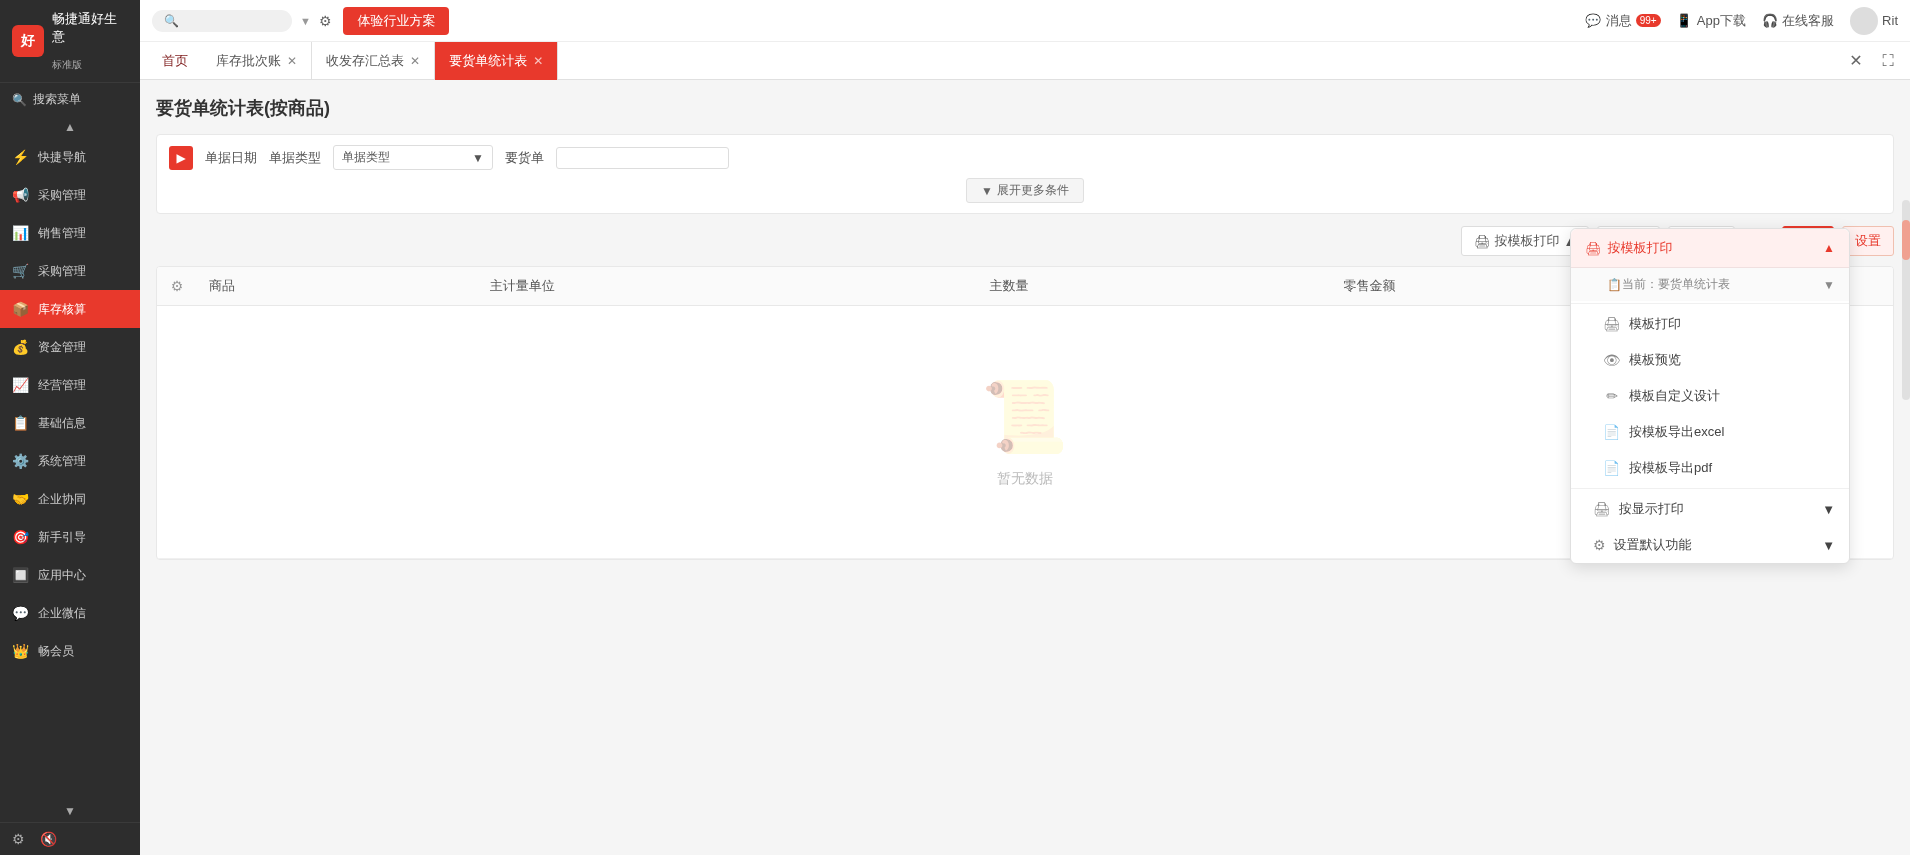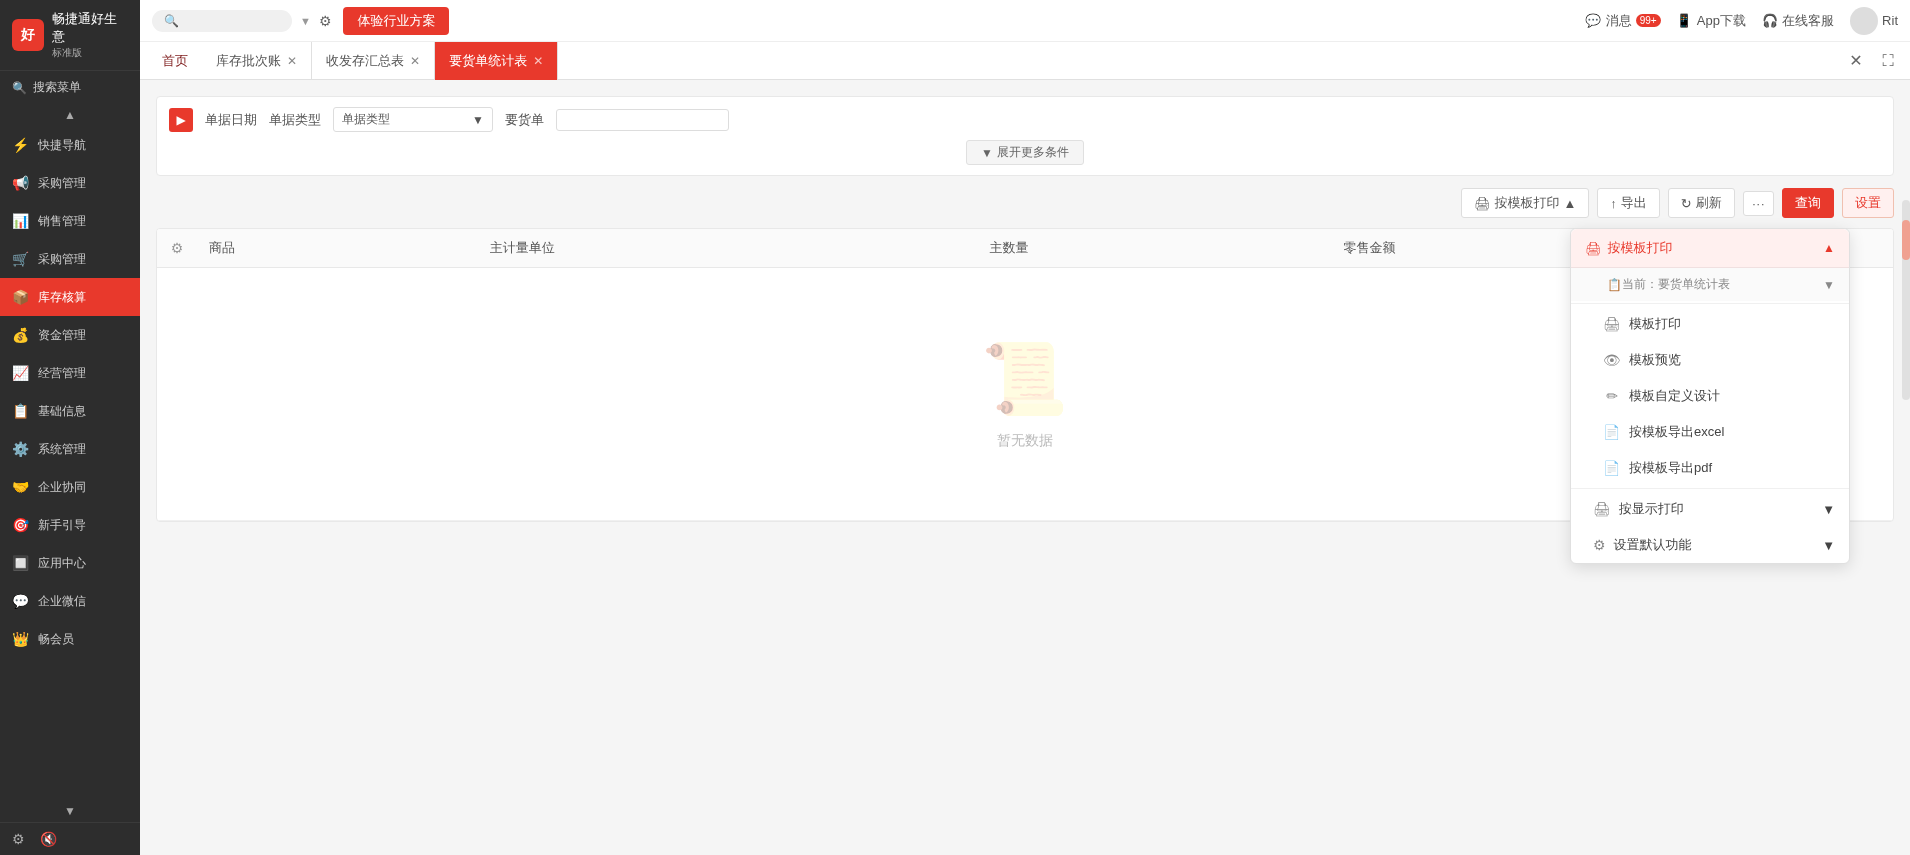--- a/index.html
+++ b/index.html
@@ -35,20 +35,21 @@
       flex-shrink: 0;
     }
     .sidebar-logo-text {
       color: #fff;
       font-size: 13px;
       line-height: 1.4;
     }
     .sidebar-logo-sub {
       color: #aaa;
       font-size: 10px;
+      margin-top: 12px;
     }
     .sidebar-search {
       display: flex;
       align-items: center;
       padding: 8px 12px;
       color: #ccc;
       cursor: pointer;
       font-size: 12px;
       gap: 6px;
     }
@@ -660,20 +661,21 @@
       <span class="tab-close" style="color:white;">✕</span>
     </div>
     <div class="tabbar-right">
       <div class="tabbar-icon-btn">✕</div>
       <div class="tabbar-icon-btn">⛶</div>
     </div>
   </div>
 
   <div class="content">
 
+    <div class="page-title">要货单统计表(按商品)</div>
 
     <div class="filter-bar">
       <div class="filter-row">
         <button class="filter-expand-btn">▶</button>
         <span class="filter-label">单据日期</span>
         <span class="filter-label">单据类型</span>
         <div class="filter-select">
           <span>单据类型</span>
           <span style="margin-left:auto;">▼</span>
         </div>

